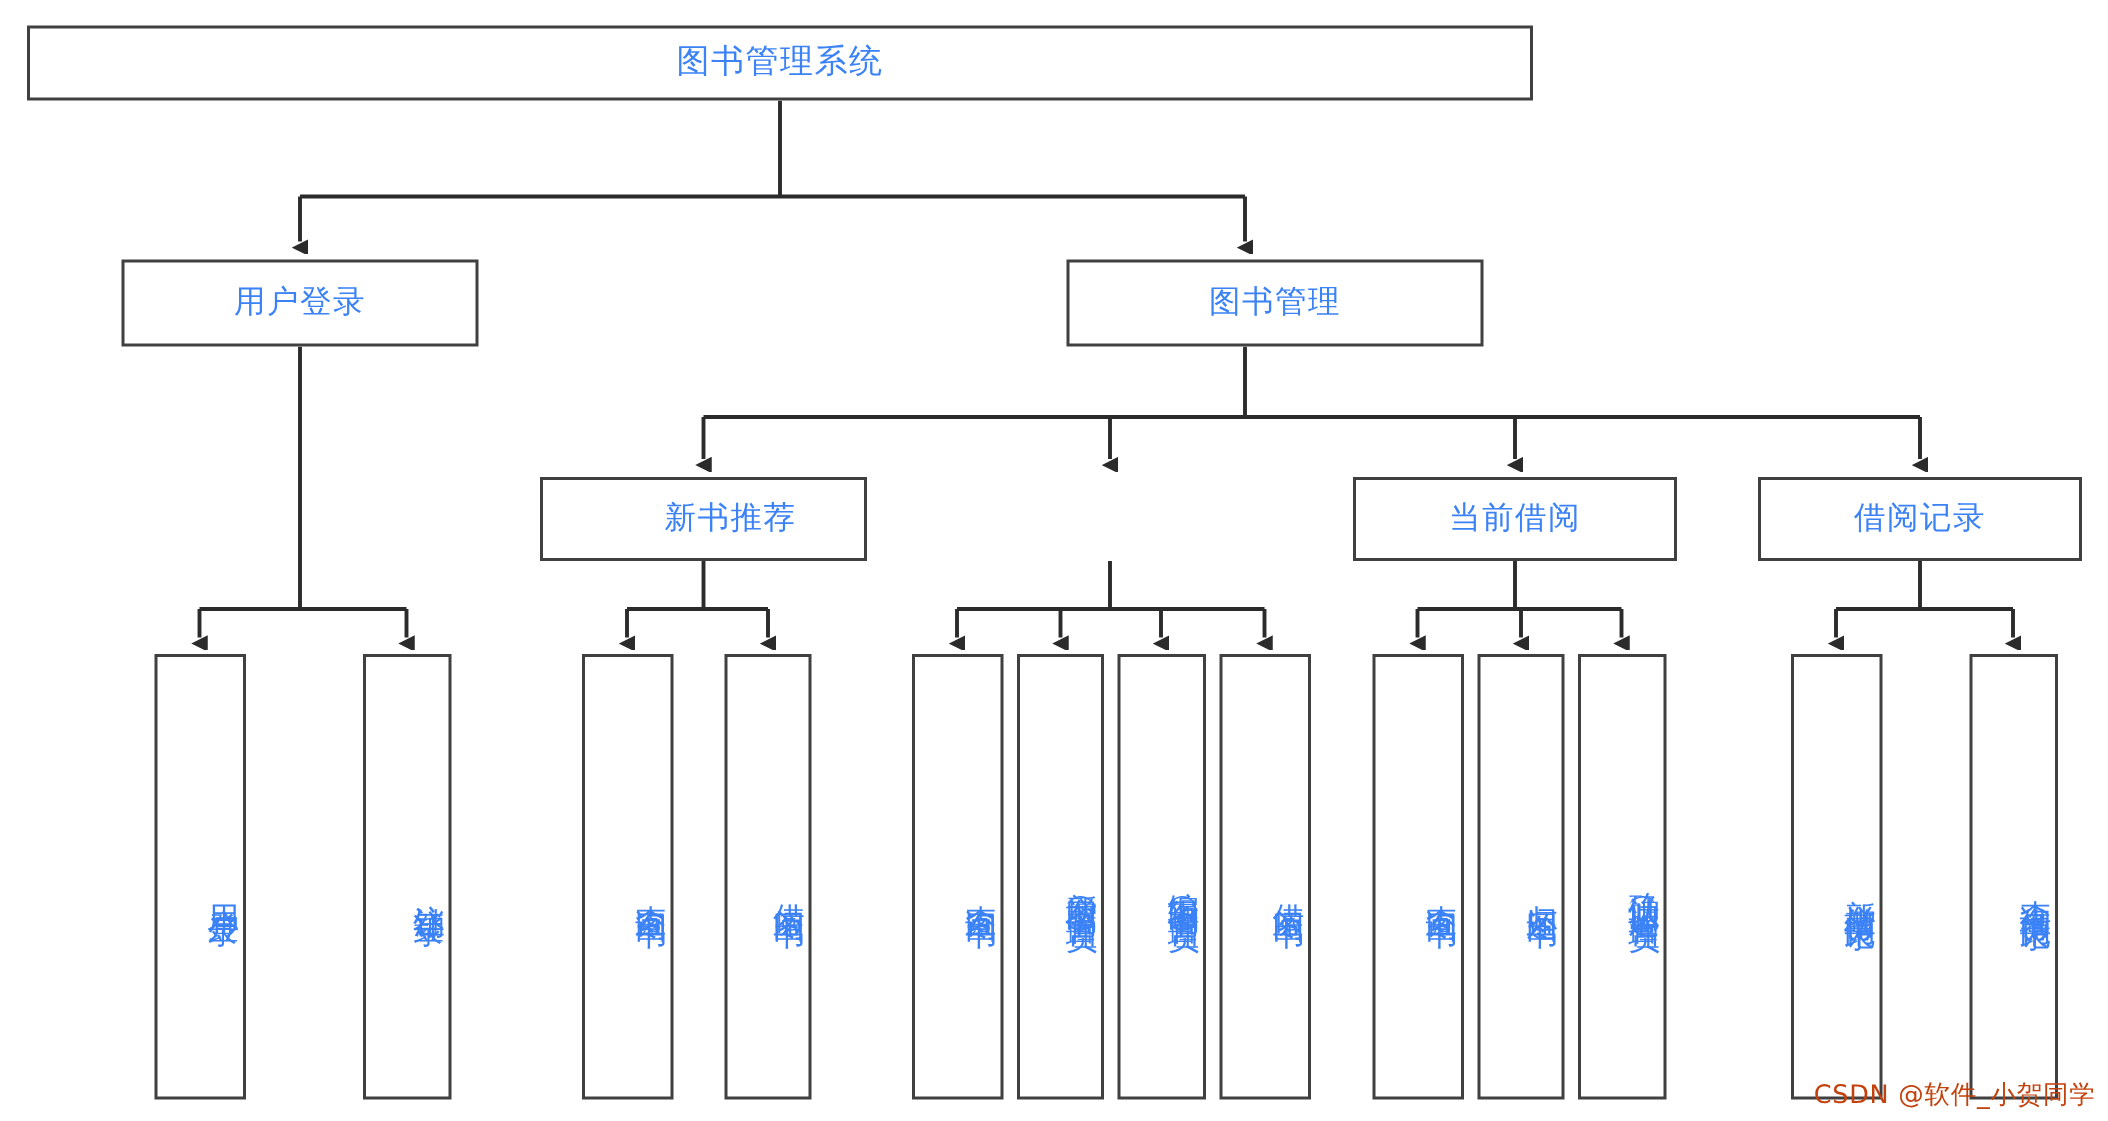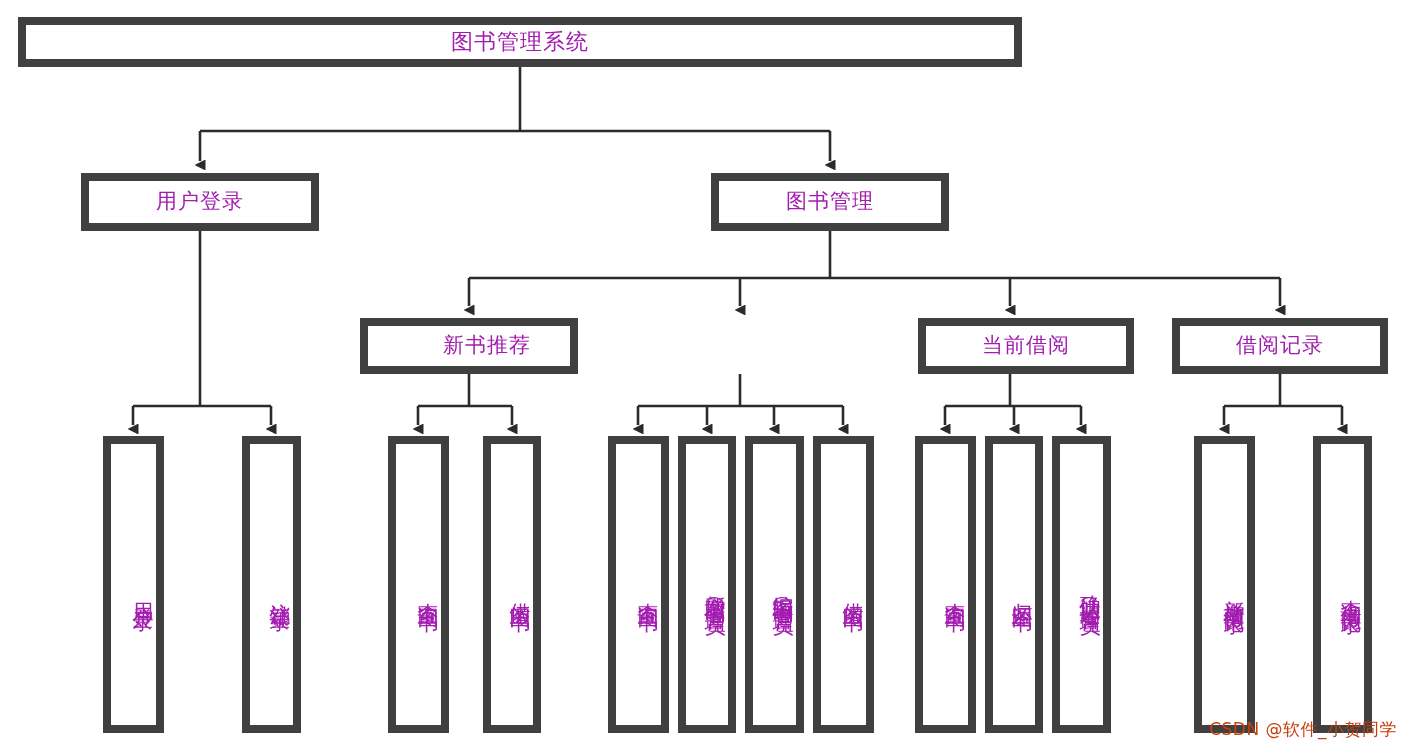--- a/index.html
+++ b/index.html
@@ -20,26 +20,26 @@
   #edges {
     position: absolute;
     left: 0;
     top: 0;
     width: 1405px;
     height: 747px;
   }
   .node {
     position: absolute;
     box-sizing: border-box;
-    border: 8px solid #404040;
+    border: 2px solid #404040;
     background: #ffffff;
     display: flex;
     align-items: center;
     justify-content: center;
-    color: #a21caf;
+    color: #3b82f6;
   }
   .node.horiz {
     font-size: 21px;
     line-height: 1.2;
     letter-spacing: 1px;
   }
   .node.root {
     font-size: 22px;
   }
   .node.vert {
@@ -123,24 +123,24 @@
       <path d="M1280,374 L1280,406"></path>
       <path d="M1224,406 L1342,406"></path>
       <path d="M1224,406 L1224,425" marker-end="url(#arrow)"></path>
       <path d="M1342,406 L1342,425" marker-end="url(#arrow)"></path>
     </g>
   </svg>
 
   <div class="node root horiz" id="n-root" style="left: 18px; top: 17px; width: 1004px; height: 50px;">图书管理系统</div>
 
   <div class="node horiz" id="n-l2-0" style="left: 81px; top: 173px; width: 238px; height: 58px;">用户登录</div>
-  <div class="node horiz" id="n-l2-1" style="left: 711px; top: 173px; width: 238px; height: 58px;">图书管理</div>
+  <div class="node horiz" id="n-l2-1" style="left: 711px; top: 173px; width: 278px; height: 58px;">图书管理</div>
 
   <div class="node horiz" id="n-l3-0" style="left: 360px; top: 318px; width: 218px; height: 56px; padding-left: 36px;">新书推荐</div>
-  <div class="node horiz" id="n-l3-2" style="left: 902px; top: 318px; width: 216px; height: 56px; margin-left: 16px;">当前借阅</div>
+  <div class="node horiz" id="n-l3-2" style="left: 902px; top: 318px; width: 216px; height: 56px;">当前借阅</div>
   <div class="node horiz" id="n-l3-3" style="left: 1172px; top: 318px; width: 216px; height: 56px;">借阅记录</div>
 
   <div class="node vert" id="n-leaf-0" style="left: 103px; top: 436px; width: 61px; height: 297px;">
     <span class="vlabel">用户登录</span>
   </div>
   <div class="node vert" id="n-leaf-1" style="left: 242px; top: 436px; width: 59px; height: 297px;">
     <span class="vlabel">注销登录</span>
   </div>
   <div class="node vert" id="n-leaf-2" style="left: 388px; top: 436px; width: 61px; height: 297px;">
     <span class="vlabel">查询图书</span>

